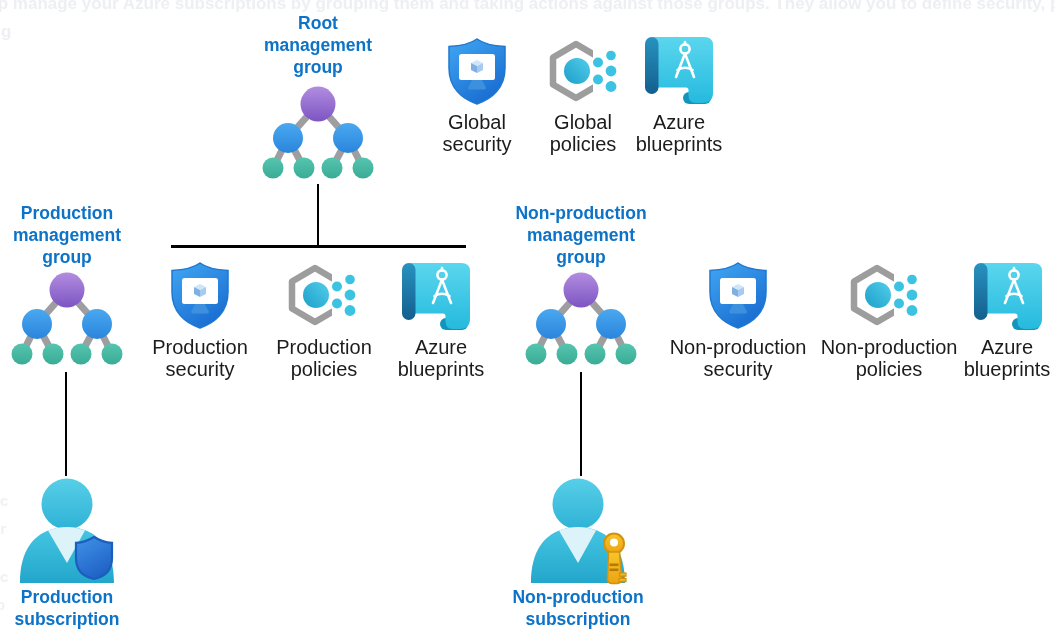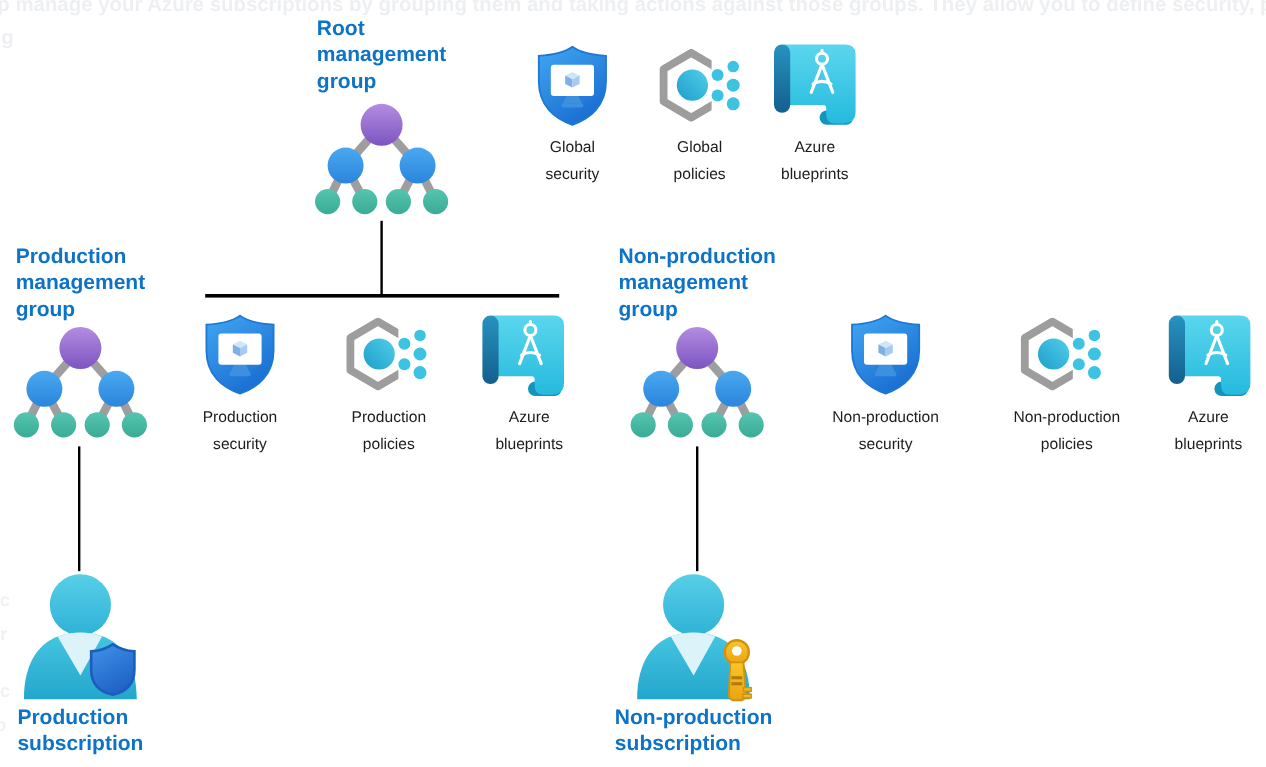--- a/index.html
+++ b/index.html
@@ -1,21 +1,21 @@
 <!DOCTYPE html>
 <html><head>
 <meta charset="utf-8">
 <style>
   html,body{margin:0;padding:0;background:#fff;}
   .page{position:relative;width:1055px;height:639px;background:#ffffff;overflow:hidden;
         font-family:"Liberation Sans",sans-serif;}
   .lbl-blue{position:absolute;transform:translateX(-50%);color:#0d73c8;font-weight:700;
-            font-size:17.5px;line-height:22px;text-align:left;white-space:pre-line;}
+            font-size:17.5px;line-height:22px;text-align:center;white-space:pre-line;}
   .lbl-black{position:absolute;transform:translateX(-50%);color:#1c1c1c;font-weight:400;
-             font-size:13px;line-height:21.5px;text-align:center;white-space:pre-line;}
+             font-size:20px;line-height:21.5px;text-align:center;white-space:pre-line;}
   .bleed{position:absolute;color:#edeff2;font-weight:700;font-size:17px;white-space:nowrap;}
   .bleed-sm{position:absolute;color:#f0f1f3;font-weight:700;font-size:15px;white-space:nowrap;}
   .conn{position:absolute;background:#000;}
   svg.icon{position:absolute;overflow:visible;}
 </style>
 </head>
 <body>
 
 <div class="page">
 

